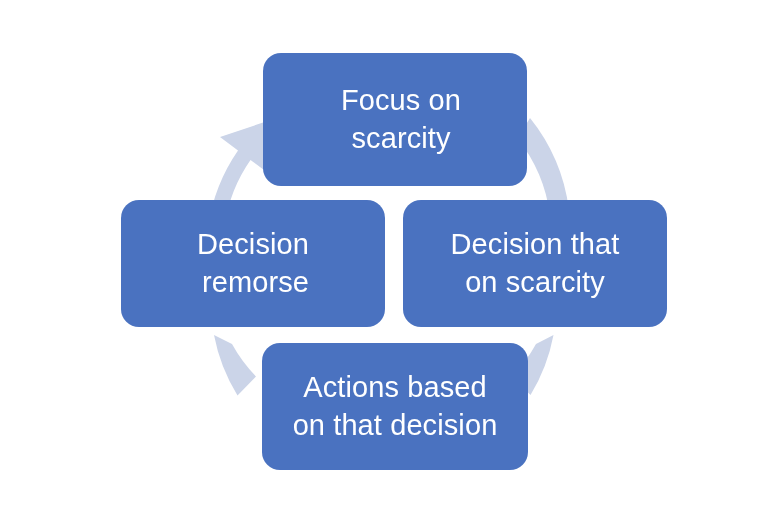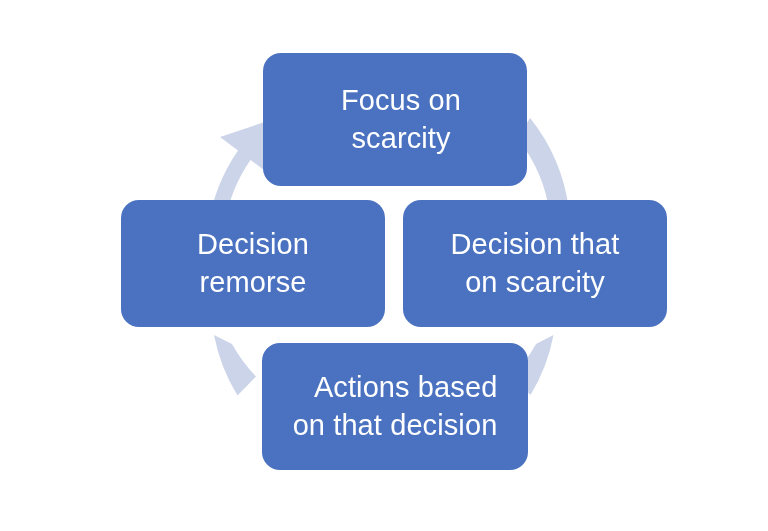--- a/index.html
+++ b/index.html
@@ -56,21 +56,20 @@
     left: 403px;
     top: 200px;
     width: 264px;
     height: 127px;
   }
   #node-bottom {
     left: 262px;
     top: 343px;
     width: 266px;
     height: 127px;
-    text-align: right;
   }
   #node-left {
     left: 121px;
     top: 200px;
     width: 264px;
     height: 127px;
   }
 </style>
 </head>
 <body>
@@ -124,17 +123,17 @@
     <span class="node-label" style="color: rgb(255, 255, 255);">Decision that
 on scarcity</span>
   </div>
 
   <div class="node" id="node-bottom" style="background: rgb(74, 114, 192);">
     <span class="node-label" style="color: rgb(255, 255, 255);">Actions based
 on that decision</span>
   </div>
 
   <div class="node" id="node-left" style="background: rgb(74, 114, 192);">
-    <span class="node-label" style="color: rgb(255, 255, 255);">Decision
+    <span class="node-label" style="color: rgb(255, 255, 255); text-align: right;">Decision
 remorse</span>
   </div>
 
 </div>
 
 </body></html>

